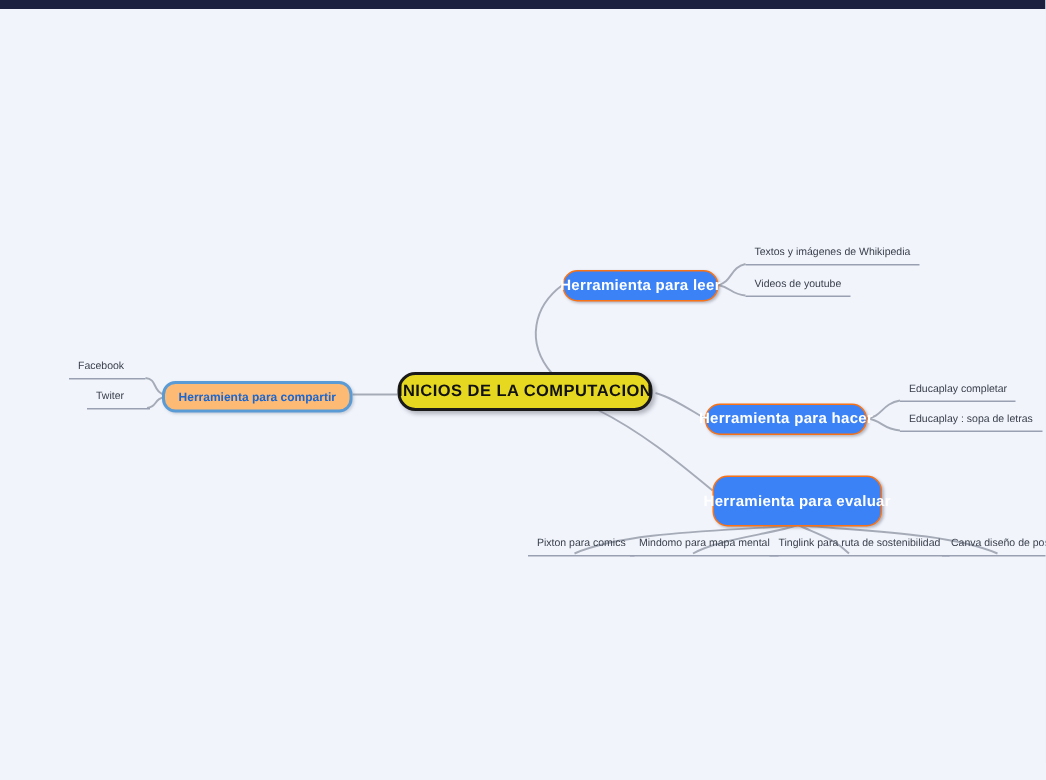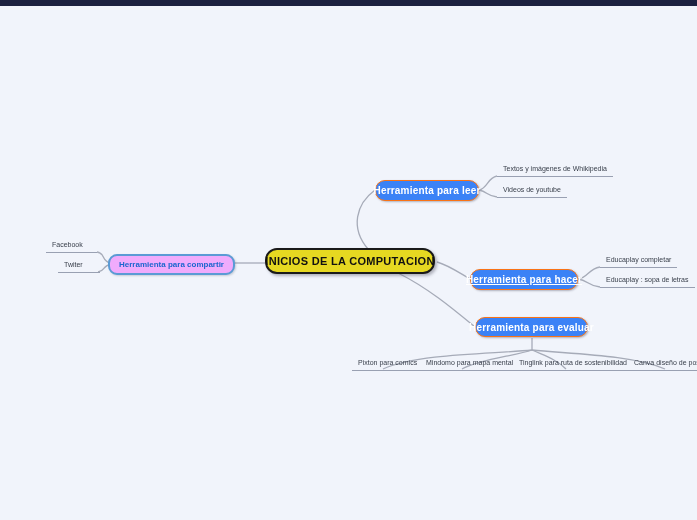--- a/index.html
+++ b/index.html
@@ -22,25 +22,25 @@
     background:#e6d821;border:2px solid #1a1a1a;border-radius:12px;
     color:#111;font-size:11px;letter-spacing:.3px;
     box-shadow:2px 2px 3px rgba(100,100,115,.45);
   }
   .node-red{
     background:#3b82f6;border:1px solid #f97316;border-radius:10px;
     color:#fff;font-size:10px;letter-spacing:.2px;
     box-shadow:1px 1px 2px rgba(80,80,100,.4);
   }
   .node-leer{left:375px;top:180px;width:104px;height:21px;}
-  .node-hacer{left:470px;top:269px;width:108px;height:21px;text-decoration:underline;}
-  .node-evaluar{left:475px;top:317px;width:113px;height:20px;}
+  .node-hacer{left:470px;top:269px;width:108px;height:21px;}
+  .node-evaluar{left:475px;top:317px;width:113px;height:34px;}
   .node-blue{
     left:108px;top:254px;width:127px;height:21px;
-    background:#f0abfc;border:2px solid #5b9bd5;border-radius:9px;
+    background:#fdba74;border:2px solid #5b9bd5;border-radius:9px;
     color:#1b66cf;font-size:8px;
     box-shadow:1px 1px 2px rgba(80,90,110,.25);
   }
   .leaf{
     position:absolute;box-sizing:border-box;white-space:nowrap;
     font-size:7px;color:#3a404c;line-height:10px;
     padding:0 6px 2px 6px;border-bottom:1px solid #99a0b2;cursor:pointer;
   }
   .lf-textos{left:497px;top:164px;}
   .lf-videos{left:497px;top:185px;}

